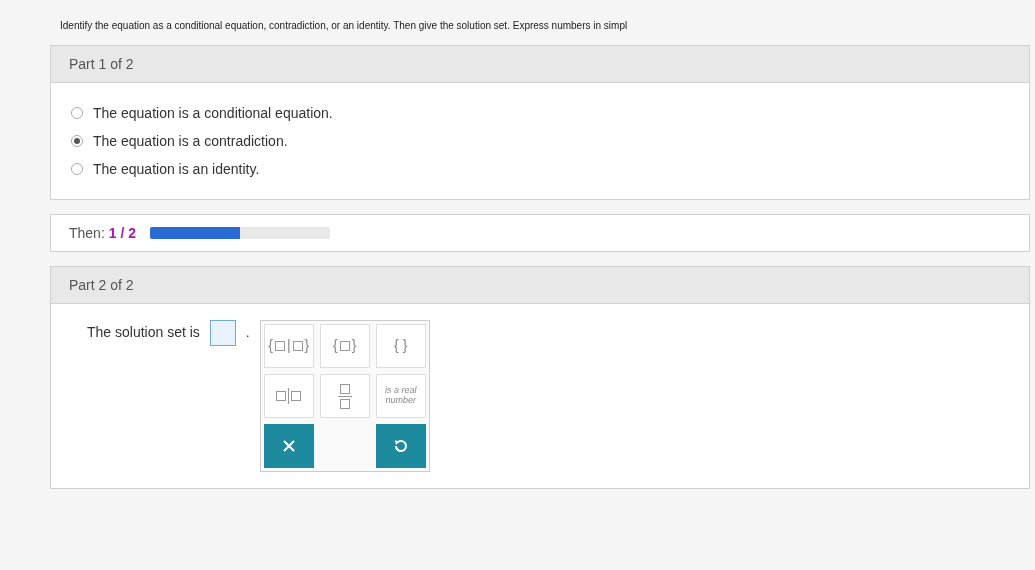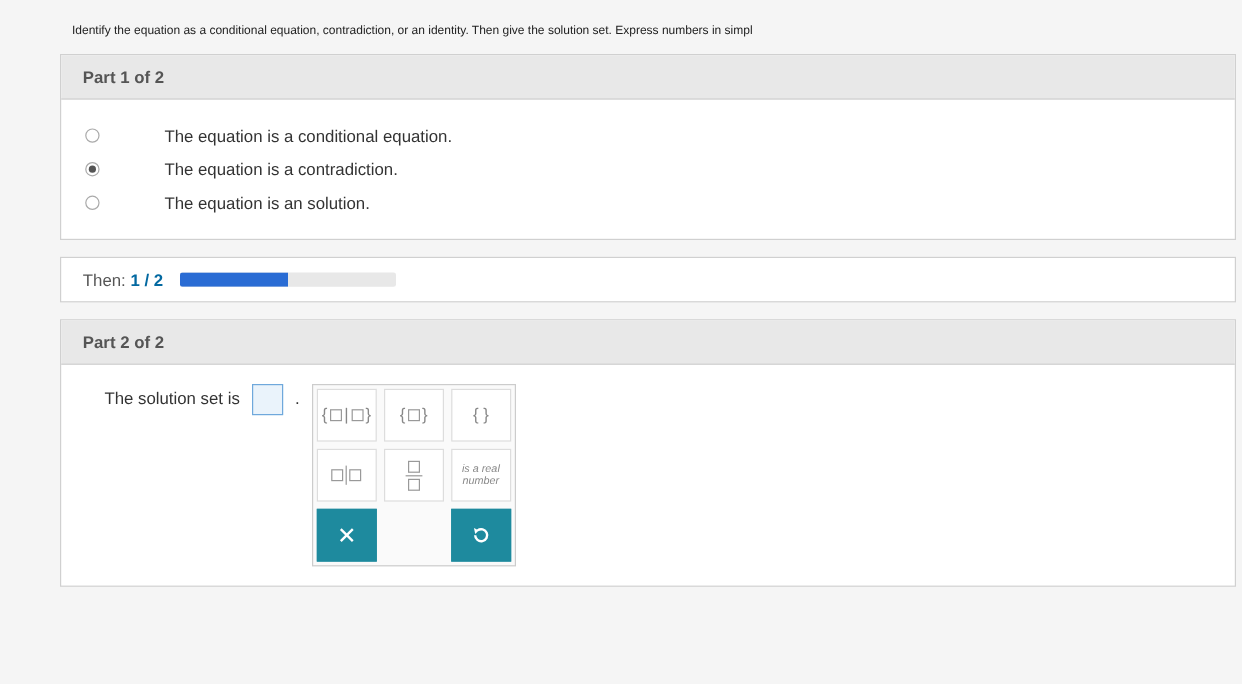--- a/index.html
+++ b/index.html
@@ -33,32 +33,30 @@
       border: 1px solid #d0d0d0;
       margin-bottom: 14px;
       width: 980px;
     }
     .panel-header {
       background: #e8e8e8;
       border-bottom: 1px solid #d0d0d0;
       padding: 10px 18px;
       font-size: 14px;
       color: #555;
-      font-weight: bold;
     }
     .panel-body {
       padding: 16px 20px;
     }
     .radio-row {
       display: flex;
       align-items: center;
       padding: 6px 0;
       font-size: 14px;
       color: #333;
-      gap: 44px;
     }
     .radio-dot {
       width: 12px;
       height: 12px;
       border: 1px solid #aaa;
       border-radius: 50%;
       margin-right: 10px;
       display: flex;
       align-items: center;
       justify-content: center;
@@ -76,21 +74,21 @@
       border: 1px solid #d0d0d0;
       padding: 10px 18px;
       display: flex;
       align-items: center;
       gap: 14px;
       font-size: 14px;
       color: #555;
       margin-bottom: 14px;
       width: 980px;
     }
-    .progress-label b { color: #0369a1; }
+    .progress-label b { color: #a21caf; }
     .progress-bar {
       width: 180px;
       height: 12px;
       background: #e8e8e8;
       border-radius: 2px;
       overflow: hidden;
     }
     .progress-fill {
       width: 50%;
       height: 100%;
@@ -172,21 +170,21 @@
       <div class="radio-row">
         <span class="radio-dot"></span>
         <span>The equation is a conditional equation.</span>
       </div>
       <div class="radio-row">
         <span class="radio-dot selected"></span>
         <span>The equation is a contradiction.</span>
       </div>
       <div class="radio-row">
         <span class="radio-dot"></span>
-        <span>The equation is an solution.</span>
+        <span>The equation is an identity.</span>
       </div>
     </div>
   </div>
 
   <div class="progress-panel">
     <span class="progress-label">
       <span>Then: </span><b>1 / 2</b>
     </span>
     <div class="progress-bar">
       <div class="progress-fill"></div>

